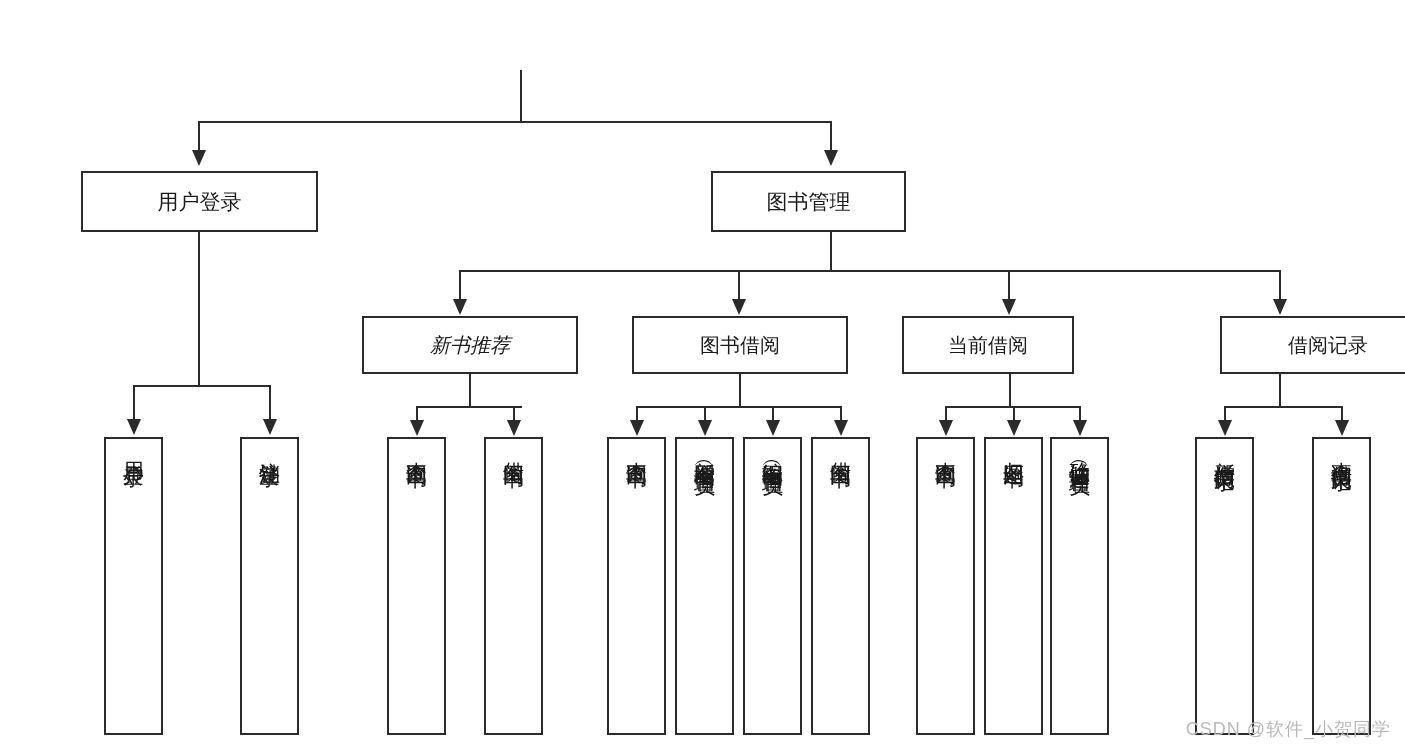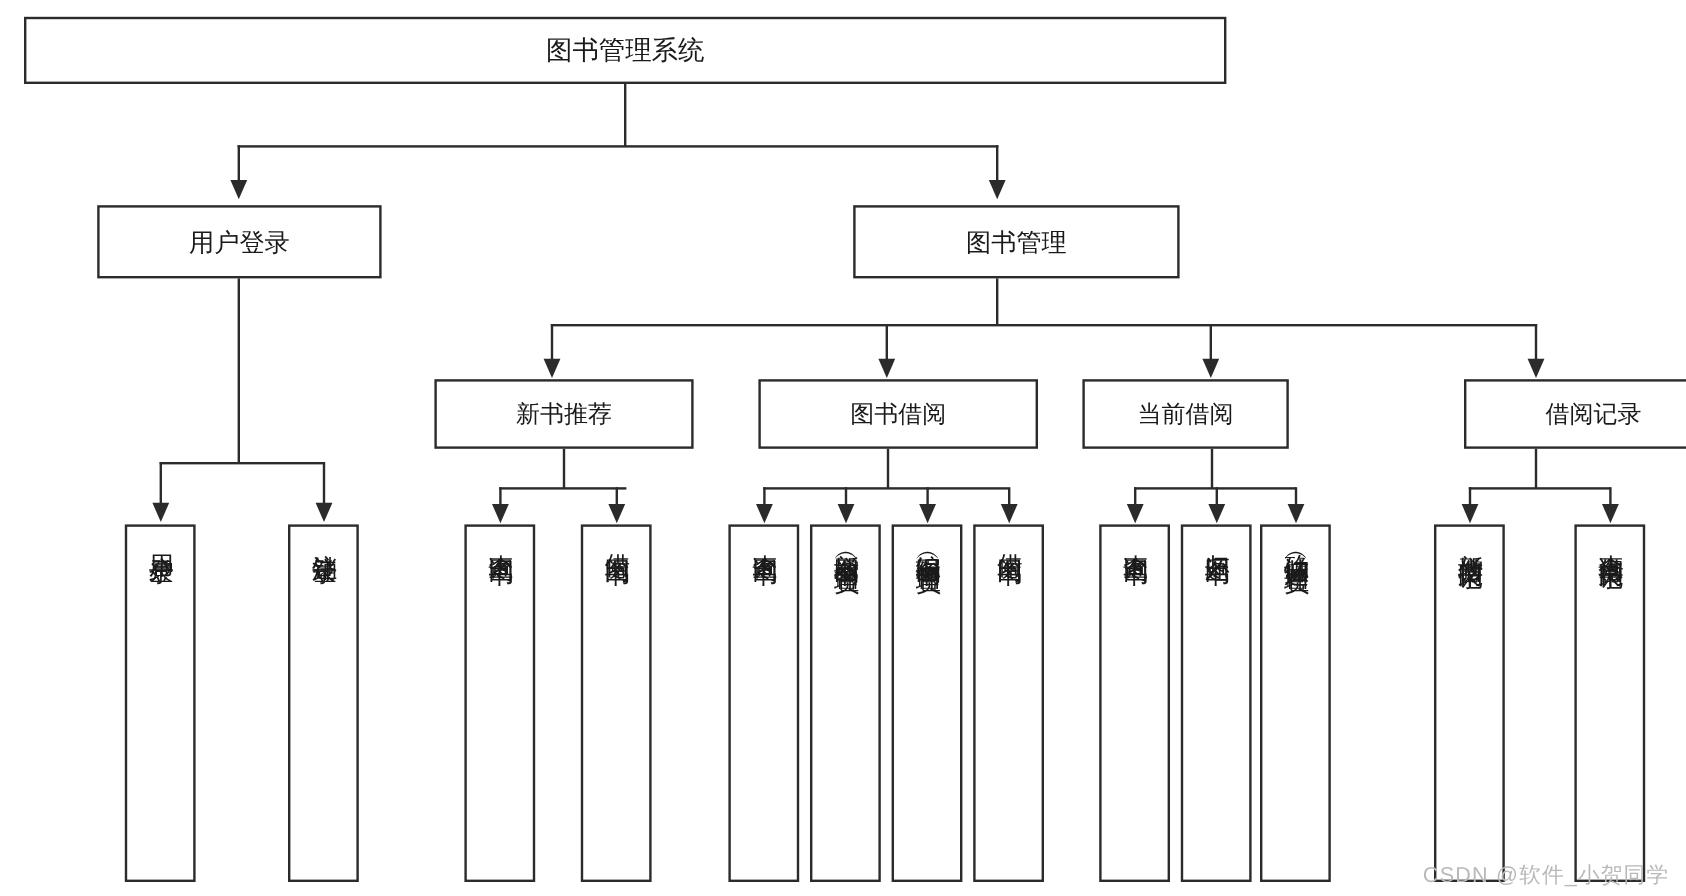--- a/index.html
+++ b/index.html
@@ -88,38 +88,35 @@
     white-space: nowrap;
     user-select: none;
     text-align: center;
   }
 </style>
 </head>
 <body>
 
 <div id="canvas">
 
-  <div class="node root" style="left:20px; top:14px; width:1002px; height:56px;">
-    <span>图书管理系统</span>
-  </div>
 
   <div class="vline" style="left:520px; top:70px; height:52px;"></div>
 
   <div class="hline" style="left:198px; top:121px; width:634px;"></div>
 
   <div class="vline" style="left:198px; top:121px; height:30px;"></div>
   <div class="arrow" style="left:192px; top:150px;"></div>
   <div class="vline" style="left:830px; top:121px; height:30px;"></div>
   <div class="arrow" style="left:824px; top:150px;"></div>
 
   <div class="node lvl2" style="left:81px; top:171px; width:237px; height:61px;">
     <span>用户登录</span>
   </div>
 
-  <div class="node lvl2" style="left:711px; top:171px; width:272px; height:61px;">
+  <div class="node lvl2" style="left:711px; top:171px; width:195px; height:61px;">
     <span>图书管理</span>
   </div>
 
   <div class="vline" style="left:198px; top:232px; height:154px;"></div>
   <div class="hline" style="left:133px; top:385px; width:137px;"></div>
   <div class="vline" style="left:133px; top:385px; height:35px;"></div>
   <div class="arrow" style="left:127px; top:419px;"></div>
   <div class="vline" style="left:269px; top:385px; height:35px;"></div>
   <div class="arrow" style="left:263px; top:419px;"></div>
 
@@ -127,24 +124,24 @@
   <div class="hline" style="left:459px; top:270px; width:822px;"></div>
   <div class="vline" style="left:459px; top:270px; height:30px;"></div>
   <div class="arrow" style="left:453px; top:299px;"></div>
   <div class="vline" style="left:738px; top:270px; height:30px;"></div>
   <div class="arrow" style="left:732px; top:299px;"></div>
   <div class="vline" style="left:1008px; top:270px; height:30px;"></div>
   <div class="arrow" style="left:1002px; top:299px;"></div>
   <div class="vline" style="left:1279px; top:270px; height:30px;"></div>
   <div class="arrow" style="left:1273px; top:299px;"></div>
 
-  <div class="node lvl3" style="left:362px; top:316px; width:216px; height:58px;">
+  <div class="node lvl3" style="left:362px; top:316px; width:216px; height:58px;font-style:italic;">
     <span>新书推荐</span>
   </div>
-  <div class="node lvl3" style="left:632px; top:316px; width:233px; height:58px;">
+  <div class="node lvl3" style="left:632px; top:316px; width:216px; height:58px;">
     <span>图书借阅</span>
   </div>
   <div class="node lvl3" style="left:902px; top:316px; width:172px; height:58px;">
     <span>当前借阅</span>
   </div>
   <div class="node lvl3" style="left:1172px; top:316px; width:216px; height:58px;margin-left:48px;">
     <span>借阅记录</span>
   </div>
 
   <div class="vline" style="left:469px; top:374px; height:33px;"></div>

